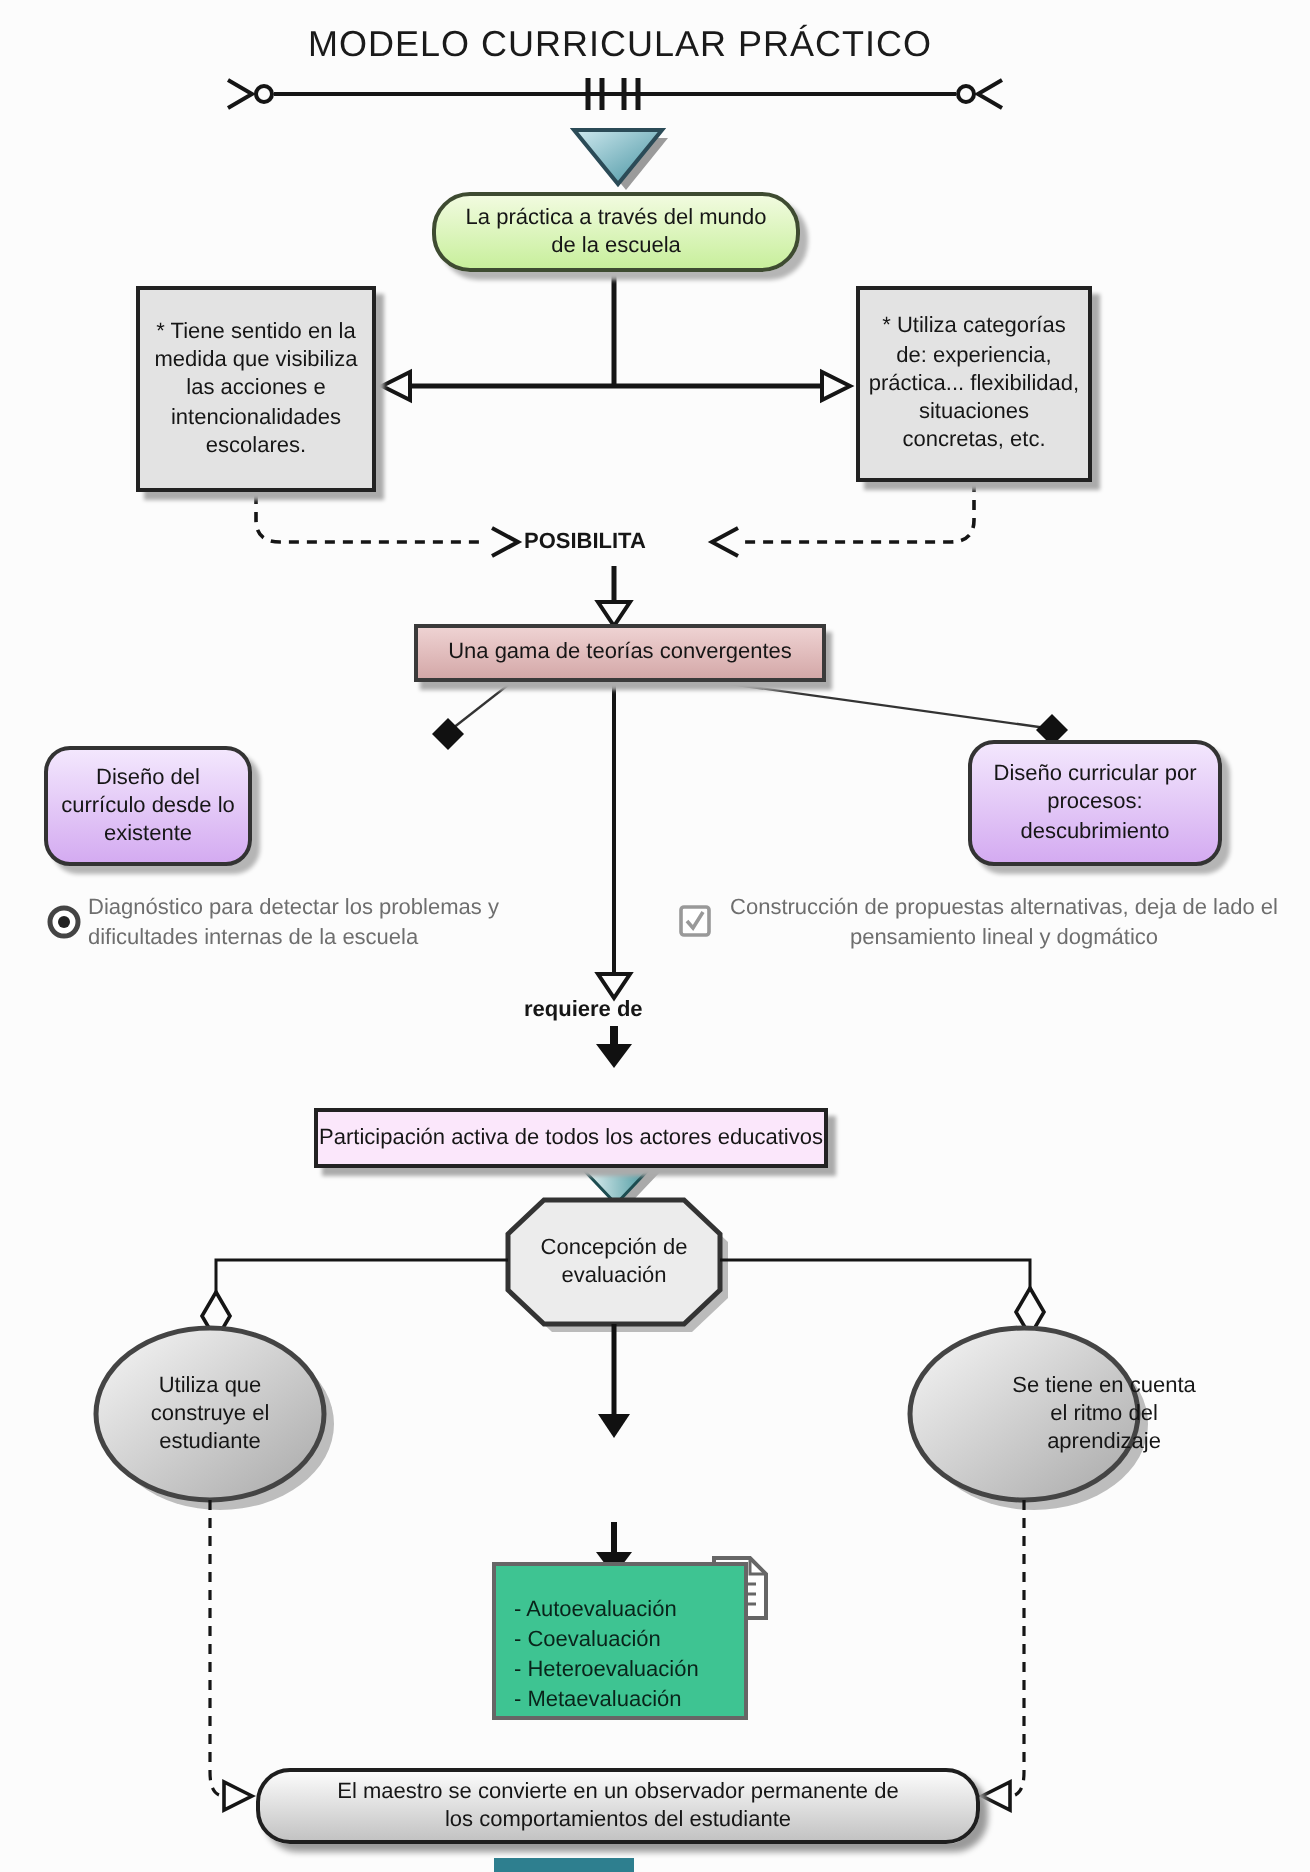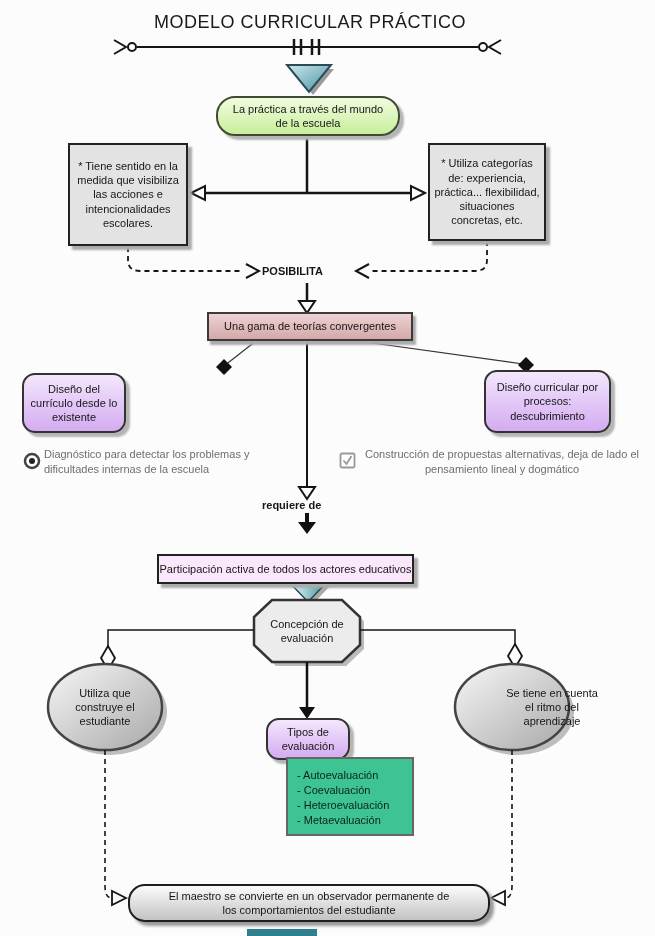--- a/index.html
+++ b/index.html
@@ -159,23 +159,22 @@
 
   <div class="labelbold" style="left:262px;top:499px;width:90px;">requiere de</div>
 
   <div class="box participation" style="left:157px;top:554px;width:257px;height:30px;box-shadow:4px 4px 2px #ababab;">Participación activa de todos los actores educativos</div>
 
   <div class="plain" style="left:257px;top:606px;width:100px;height:50px;">Concepción de evaluación</div>
 
   <div class="plain" style="left:59px;top:678px;width:92px;height:58px;">Utiliza que construye el estudiante</div>
   <div class="plain" style="left:466px;top:678px;width:92px;height:58px;margin-left:40px;">Se tiene en cuenta el ritmo del aprendizaje</div>
 
-  <div class="box purple shadowed" style="left:266px;top:718px;width:84px;height:42px;padding:2px 6px;">Tipos de evaluación</div>
 
-  <div class="box evalgreen" style="left:246px;top:757px;width:128px;height:79px;align-items:flex-start;justify-content:flex-start;padding:9px 0 0 9px;margin-left:40px;">
+  <div class="box evalgreen" style="left:246px;top:781px;width:128px;height:79px;align-items:flex-end;justify-content:flex-start;padding:9px 0 0 9px;">
     <div class="lines">
       <div>- Autoevaluación</div>
       <div>- Coevaluación</div>
       <div>- Heteroevaluación</div>
       <div>- Metaevaluación</div>
     </div>
   </div>
 
   <div class="box teacher" style="left:128px;top:884px;width:362px;height:38px;padding:0 36px;">El maestro se convierte en un observador permanente de los comportamientos del estudiante</div>
 

